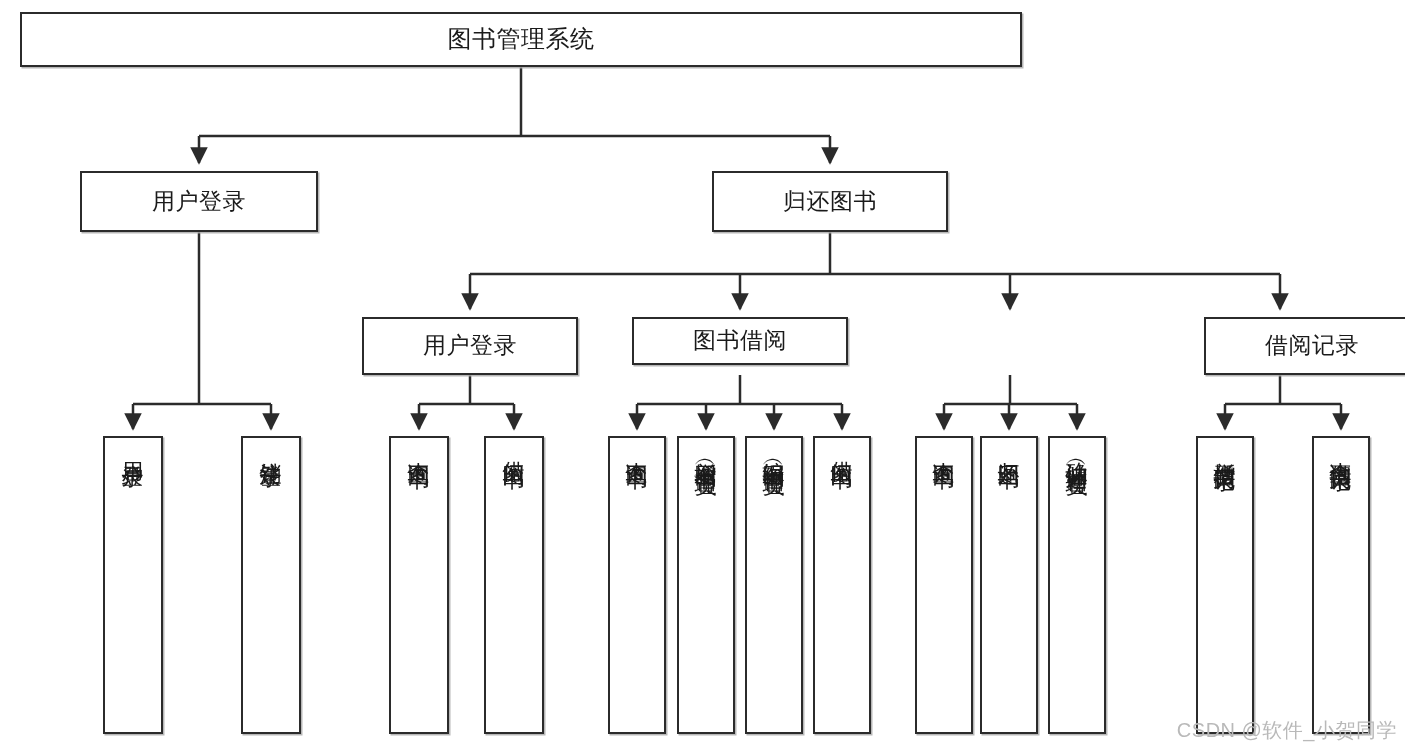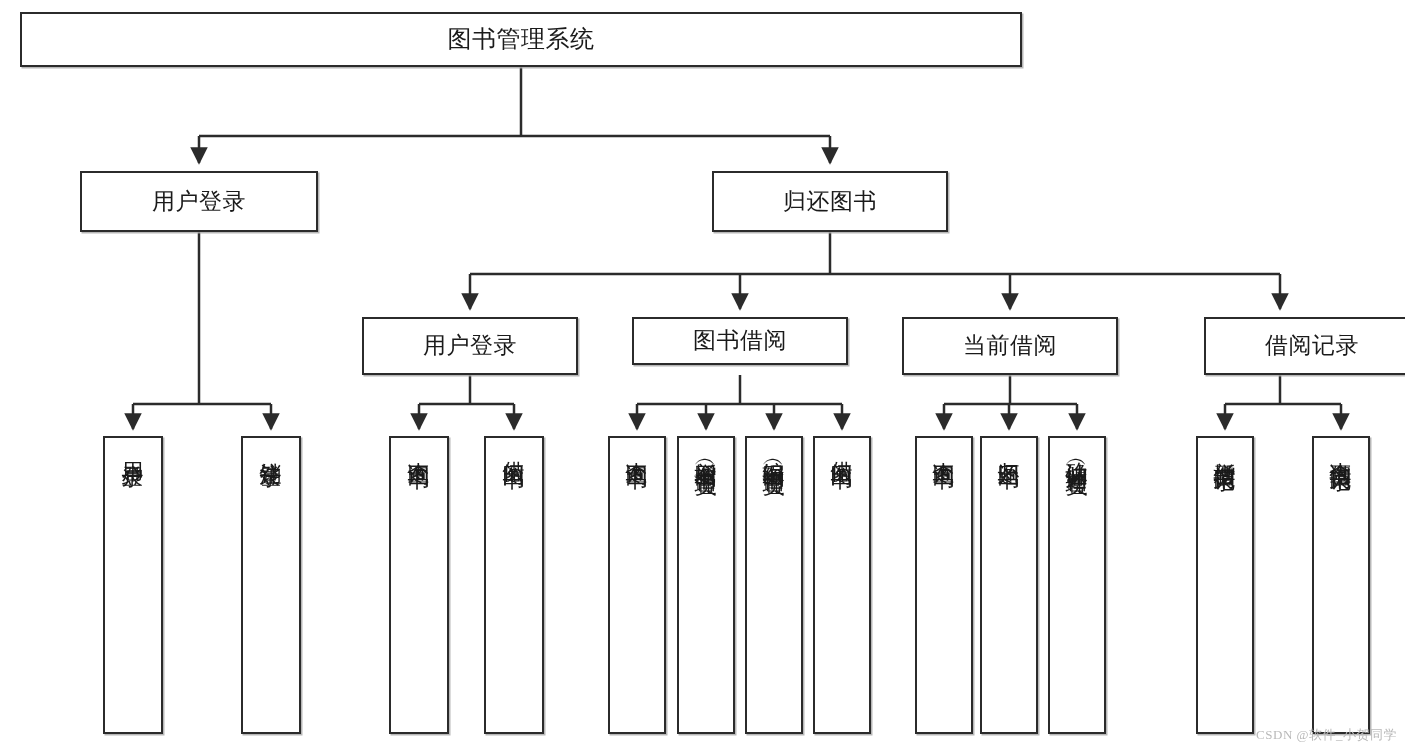--- a/index.html
+++ b/index.html
@@ -63,23 +63,23 @@
     left: 0;
     top: 0;
     width: 1405px;
     height: 747px;
     pointer-events: none;
   }
   .watermark {
     position: absolute;
     right: 8px;
     bottom: 3px;
-    font-size: 13px;
+    font-size: 20px;
     color: #b9b9b9;
-    font-family: Liberation Serif, serif;
+    font-family: Liberation Sans, sans-serif;
     letter-spacing: 0.5px;
     white-space: nowrap;
   }
 </style>
 </head>
 <body>
 
 <div id="canvas">
 
   <svg id="edges" viewBox="0 0 1405 747" xmlns="http://www.w3.org/2000/svg">
@@ -143,23 +143,20 @@
   <div class="node horiz" style="left:712px; top:171px; width:236px; height:61px;">
     <span class="node-label">归还图书</span>
   </div>
 
   <div class="node horiz" style="left:362px; top:317px; width:216px; height:58px;">
     <span class="node-label">用户登录</span>
   </div>
   <div class="node horiz" style="left:632px; top:317px; width:216px; height:48px;">
     <span class="node-label">图书借阅</span>
   </div>
-  <div class="node horiz" style="left:902px; top:317px; width:216px; height:58px;">
-    <span class="node-label">当前借阅</span>
-  </div>
   <div class="node horiz" style="left:1204px; top:317px; width:216px; height:58px;">
     <span class="node-label">借阅记录</span>
   </div>
 
   <div class="node vert" style="left:103px; top:436px; width:60px; height:298px;">
     <span class="node-label">用户登录</span>
   </div>
   <div class="node vert" style="left:241px; top:436px; width:60px; height:298px;">
     <span class="node-label">注销登录</span>
   </div>

